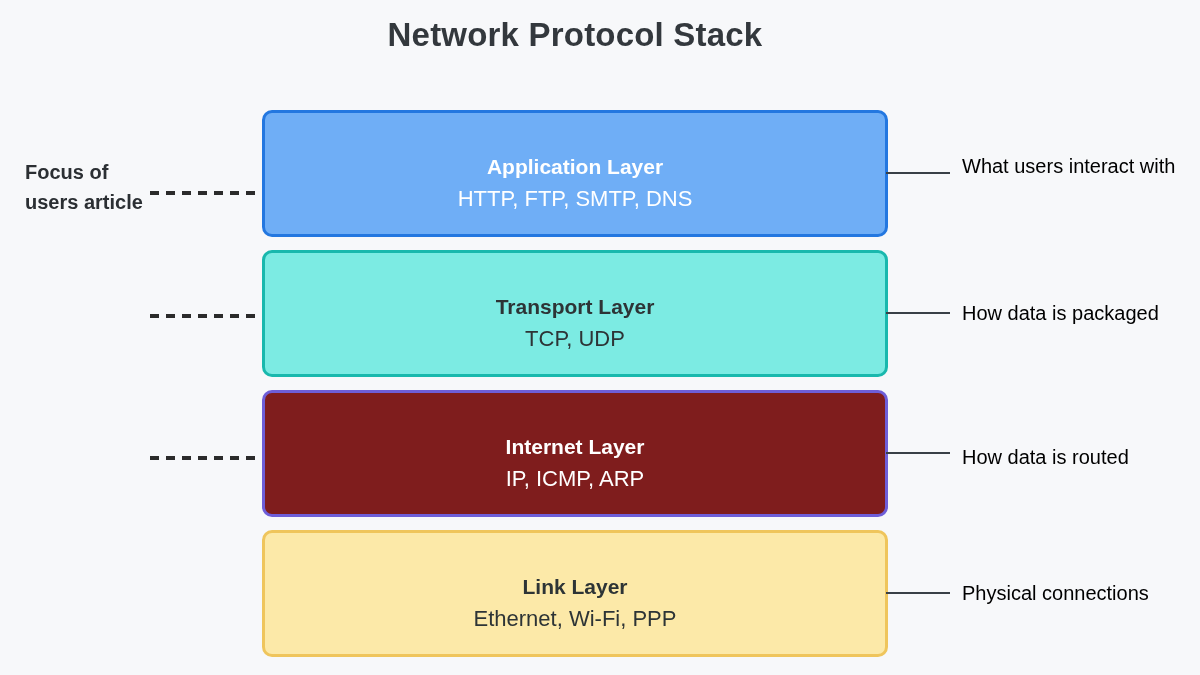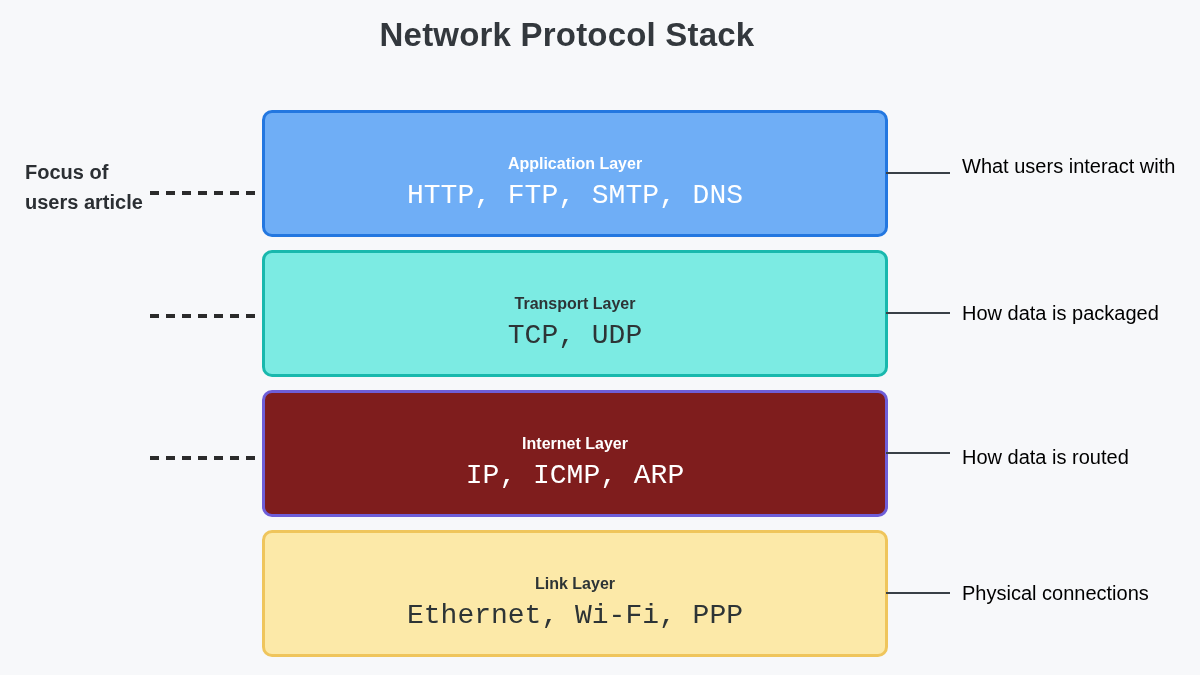--- a/index.html
+++ b/index.html
@@ -6,21 +6,21 @@
   .canvas {
     position: relative;
     width: 1200px;
     height: 675px;
     background: #f7f8fa;
     overflow: hidden;
     font-family: "Liberation Sans", sans-serif;
   }
   .page-title {
     position: absolute;
-    left: 254px;
+    left: 262px;
     width: 626px;
     top: 16px;
     text-align: center;
     font-size: 33px;
     font-weight: bold;
     color: #33383d;
     letter-spacing: 0.2px;
   }
   .layer-box {
     position: absolute;
@@ -31,28 +31,27 @@
     border: 3px solid #000;
     border-radius: 10px;
     display: flex;
     flex-direction: column;
     align-items: center;
     justify-content: center;
     padding-top: 20px;
     gap: 9px;
   }
   .layer-title {
-    font-size: 16px;
+    font-size: 21px;
     font-weight: bold;
     line-height: 1.1;
   }
   .layer-protocols {
-    font-size: 28px;
+    font-size: 22px;
     line-height: 1.1;
-    font-family: Liberation Mono, monospace;
   }
   .focus-label {
     position: absolute;
     left: 25px;
     top: 157px;
     width: 125px;
     font-size: 20px;
     font-weight: bold;
     color: #2b2f33;
     line-height: 30px;

